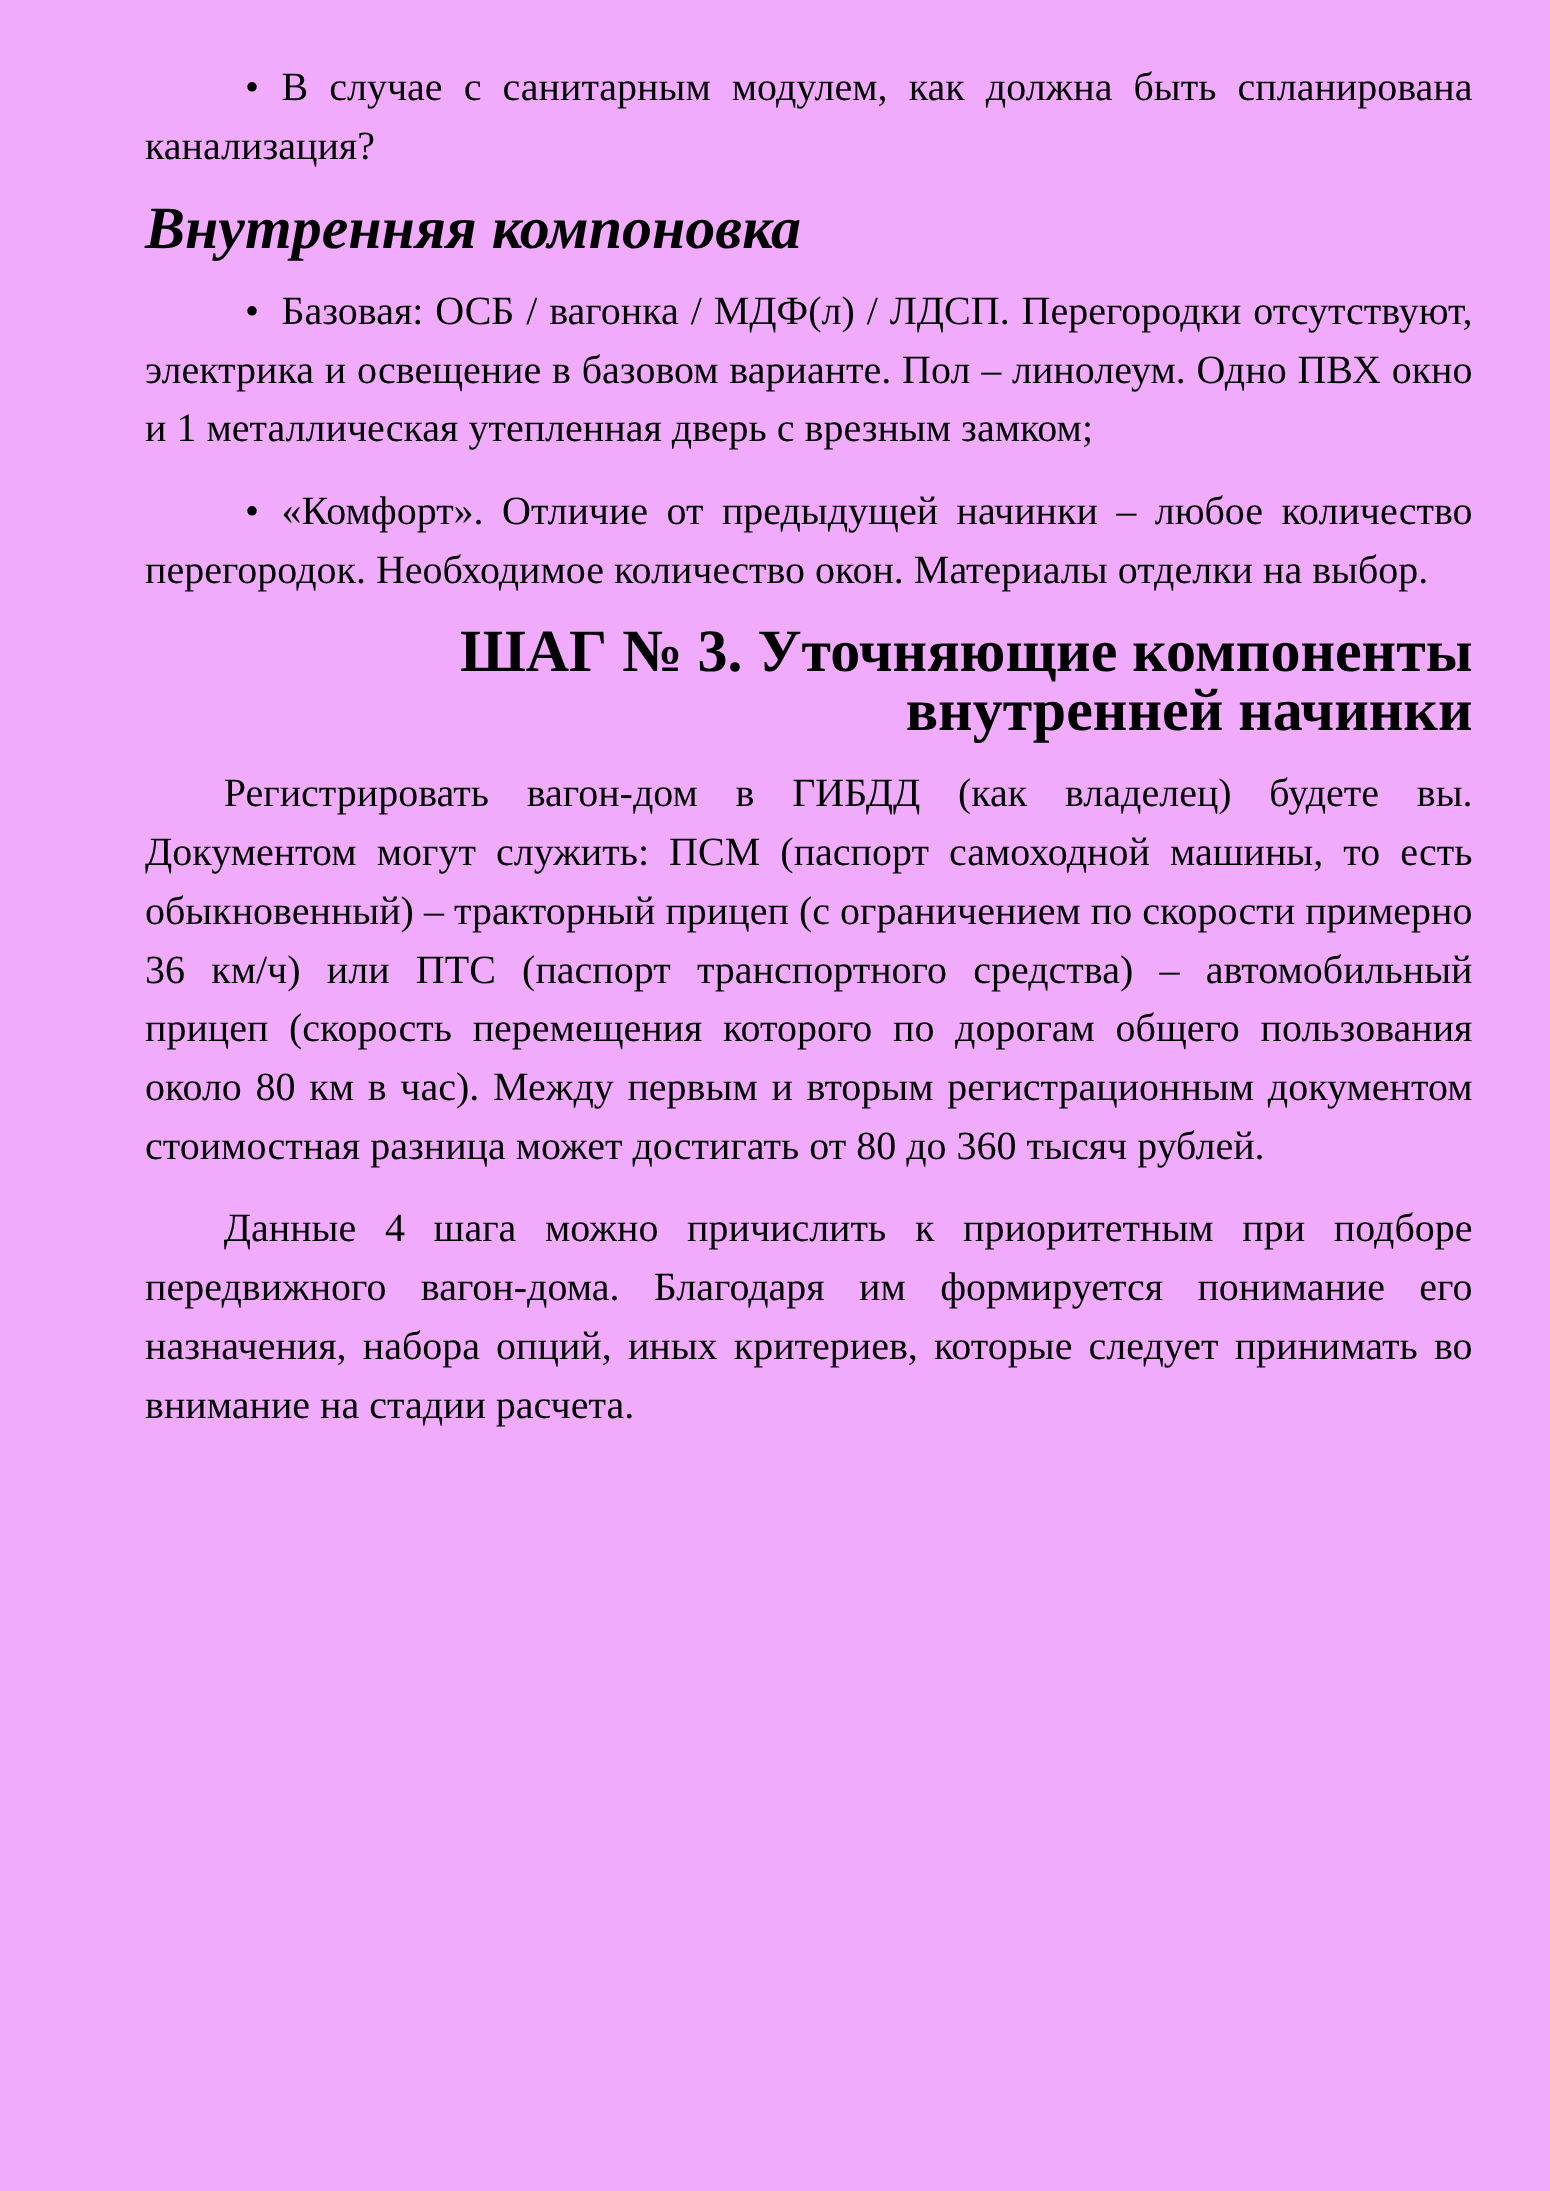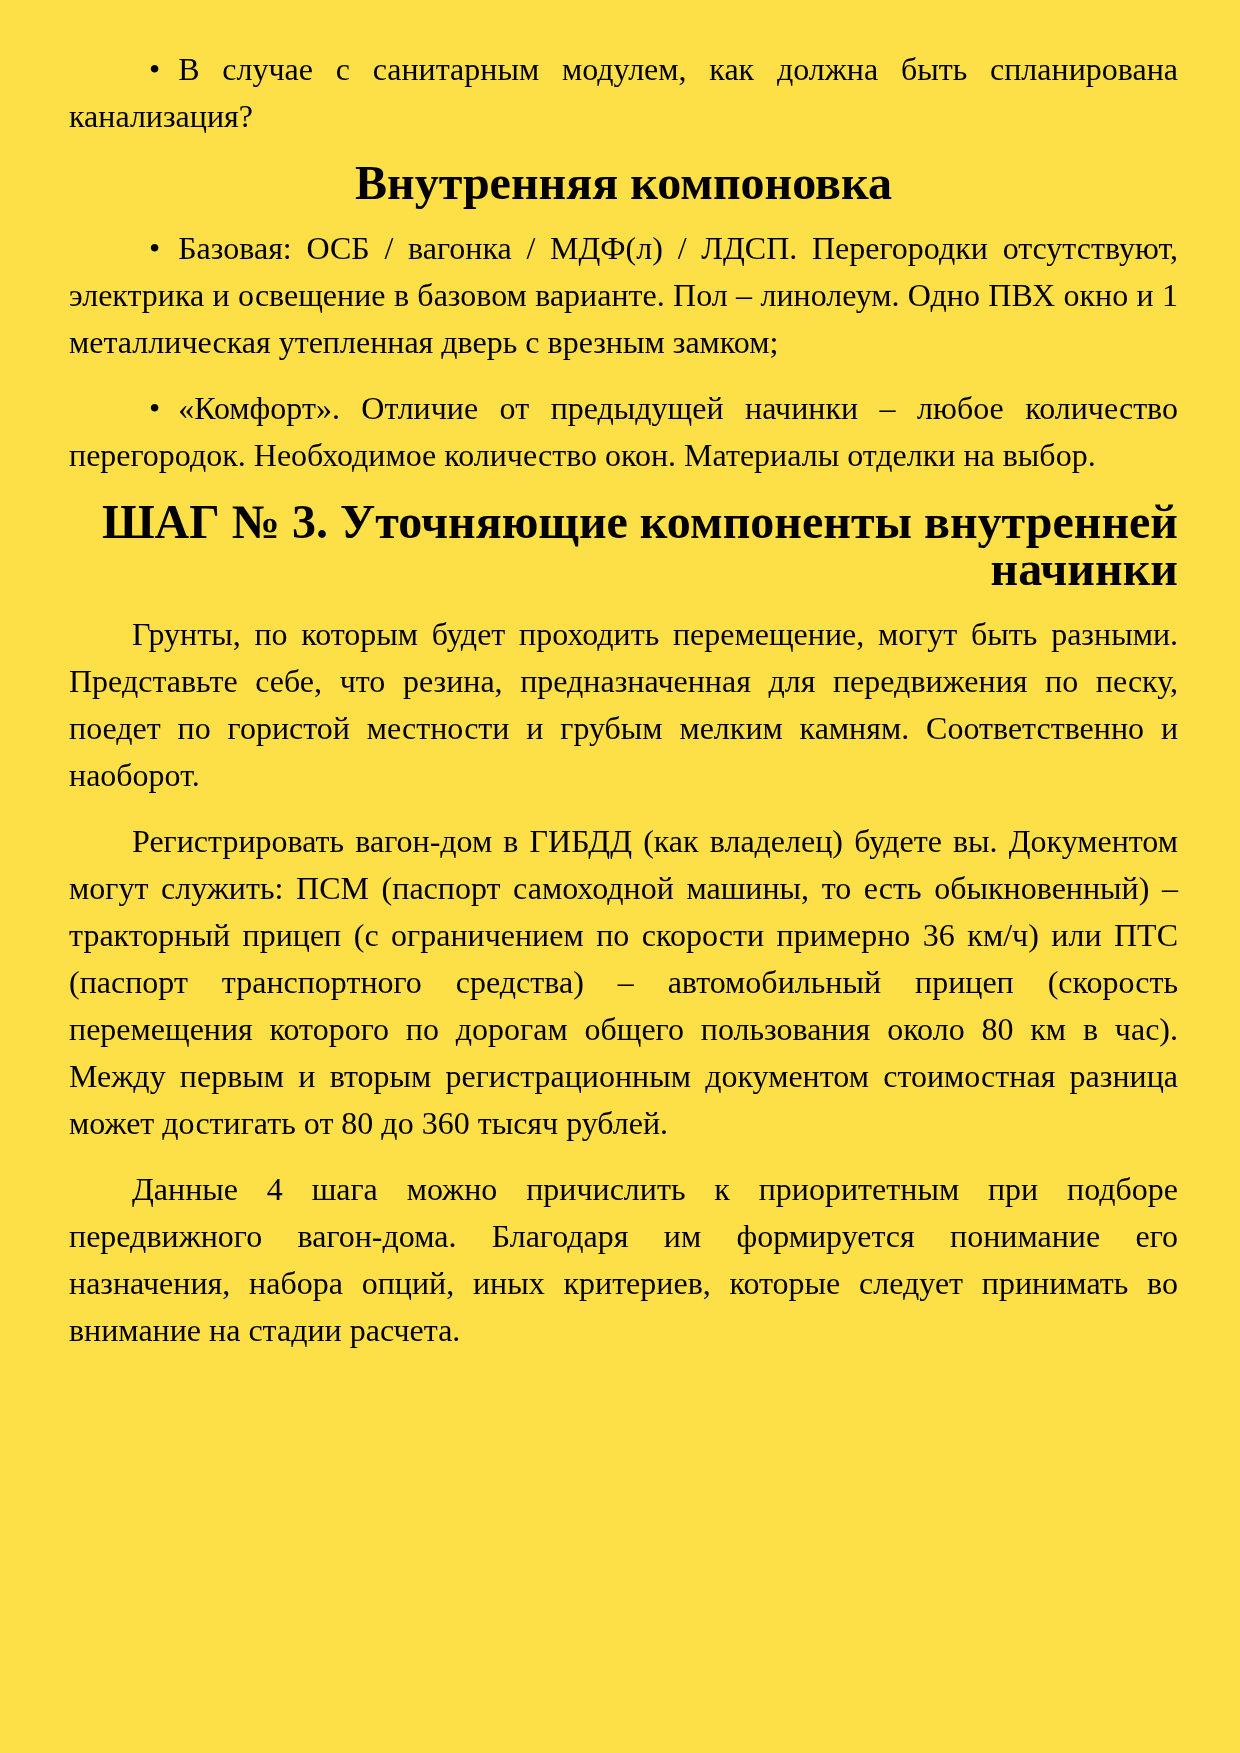--- a/index.html
+++ b/index.html
@@ -13,22 +13,22 @@
     overflow: hidden;
     font-family: "Liberation Serif", "DejaVu Serif", serif;
     font-size: 32px;
     line-height: 47px;
     color: #000000;
   }
   .page {
     box-sizing: border-box;
     width: 1240px;
     height: 1753px;
-    padding: 46px 62px 0 69px;
-    background: #fde047;
+    padding: 46px 62px 0 116px;
+    background: #f0abfc;
   }
   .block {
     margin: 0 0 19px 0;
   }
   .paragraph {
     text-align: justify;
     text-indent: 63px;
   }
   .bullet {
     text-align: justify;
@@ -37,28 +37,28 @@
   .bullet .btab {
     display: inline-block;
     width: 18px;
   }
   .heading {
     font-weight: bold;
     text-align: right;
   }
   .subheading {
     font-weight: bold;
-    text-align: center;
+    font-style: italic;
+    text-align: left;
   }
 </style>
 </head>
 <body>
 
 <div class="page">
     <p class="block bullet"><span>•</span><span class="btab"></span><span>В случае с санитарным модулем, как должна быть спланирована канализация?</span></p>
     <h2 class="block subheading">Внутренняя компоновка</h2>
     <p class="block bullet"><span>•</span><span class="btab"></span><span>Базовая: ОСБ / вагонка / МДФ(л) / ЛДСП. Перегородки отсутствуют, электрика и освещение в базовом варианте. Пол – линолеум. Одно ПВХ окно и 1 металлическая утепленная дверь с врезным замком;</span></p>
     <p class="block bullet"><span>•</span><span class="btab"></span><span>«Комфорт». Отличие от предыдущей начинки – любое количество перегородок. Необходимое количество окон. Материалы отделки на выбор.</span></p>
     <h2 class="block heading">ШАГ № 3. Уточняющие компоненты внутренней начинки</h2>
-    <p class="block paragraph">Грунты, по которым будет проходить перемещение, могут быть разными. Представьте себе, что резина, предназначенная для передвижения по песку, поедет по гористой местности и грубым мелким камням. Соответственно и наоборот.</p>
     <p class="block paragraph">Регистрировать вагон-дом в ГИБДД (как владелец) будете вы. Документом могут служить: ПСМ (паспорт самоходной машины, то есть обыкновенный) – тракторный прицеп (с ограничением по скорости примерно 36 км/ч) или ПТС (паспорт транспортного средства) – автомобильный прицеп (скорость перемещения которого по дорогам общего пользования около 80 км в час). Между первым и вторым регистрационным документом стоимостная разница может достигать от 80 до 360 тысяч рублей.</p>
     <p class="block paragraph">Данные 4 шага можно причислить к приоритетным при подборе передвижного вагон-дома. Благодаря им формируется понимание его назначения, набора опций, иных критериев, которые следует принимать во внимание на стадии расчета.</p>
   </div>
 
 </body></html>

